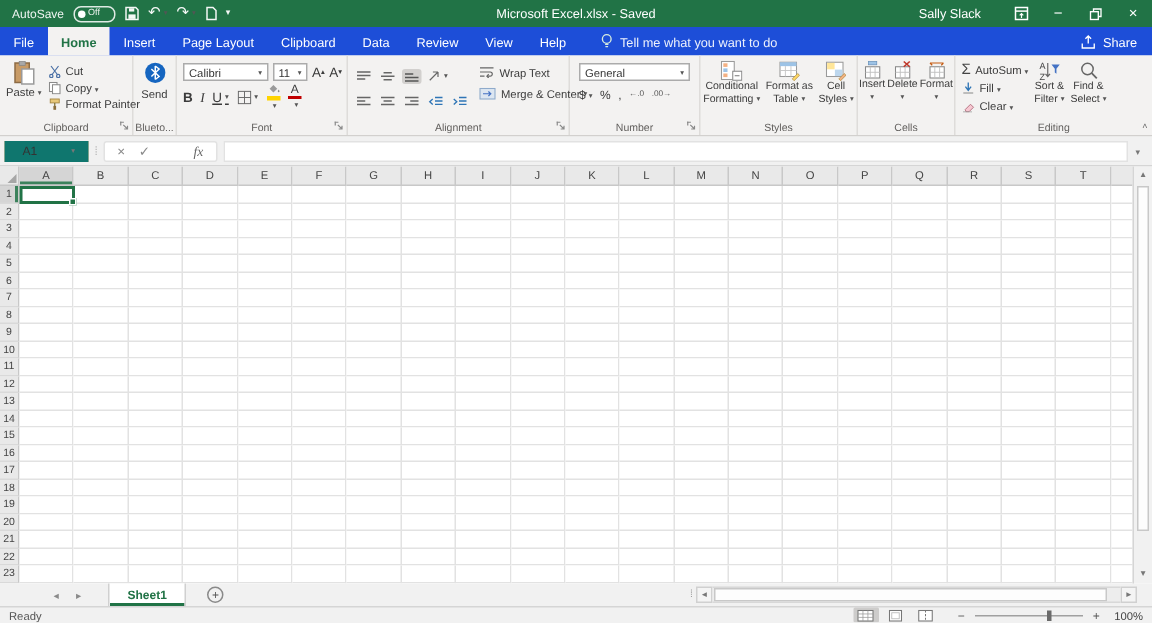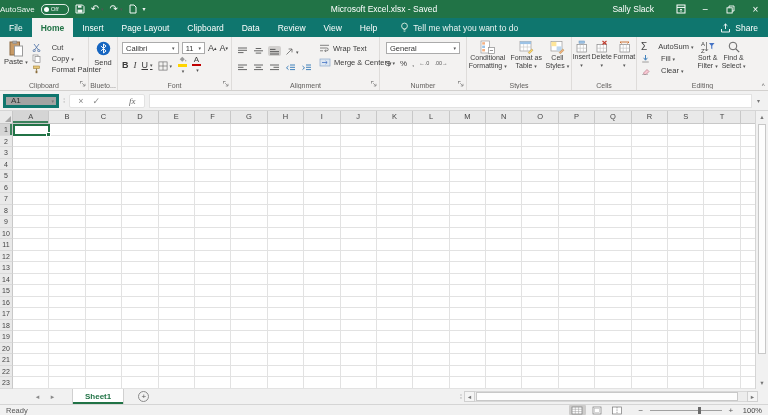--- a/index.html
+++ b/index.html
@@ -1,45 +1,45 @@
 <!DOCTYPE html>
 <html><head>
 <meta charset="utf-8">
 <style>
   html,body{margin:0;padding:0;background:#e8e8e8;}
   .app{width:768px;height:415px;position:relative;font-family:"Liberation Sans",sans-serif;background:#fff;overflow:hidden;-webkit-font-smoothing:antialiased;}
   svg{display:block}
   
   .titlebar{height:18px;background:#217346;display:flex;align-items:center;color:#fff;position:relative;}
-  .qat{display:flex;align-items:center;gap:6px;font-size:8px;z-index:2;text-align:center;}
+  .qat{display:flex;align-items:center;gap:6px;padding-left:8px;font-size:8px;z-index:2;text-align:center;}
   .t-label{opacity:.92}
   .toggle{width:22px;height:9px;border:1px solid rgba(255,255,255,.85);border-radius:5px;display:flex;align-items:center;gap:2px;padding:0 2px;box-sizing:content-box;}
   .knob{width:5px;height:5px;border-radius:50%;background:#fff;}
   .t-state{font-size:6px;opacity:.92}
   .qbtn{font-size:10px;line-height:10px;opacity:.95;cursor:default}
   .qbtn.small{font-size:6px}
   .title{position:absolute;left:0;right:0;text-align:center;font-size:8.5px;color:#fff;pointer-events:none;}
   .winctl{margin-left:auto;display:flex;align-items:center;z-index:2;}
   .username{font-size:8.5px;margin-right:14px;}
   .wbtn{width:25px;display:flex;justify-content:center;align-items:center;font-size:10px;height:18px;}
   
-  .tabsrow{height:19px;background:#0f766e;display:flex;align-items:stretch;color:#fff;}
+  .tabsrow{height:19px;background:#1d4ed8;display:flex;align-items:stretch;color:#fff;}
   .rtabs{display:flex;}
   .rtab{padding:0 9px;font-size:8.5px;display:flex;align-items:center;}
   .rtab.active{background:#f3f2f1;color:#217346;font-weight:bold;}
   .tellme{display:flex;align-items:center;gap:4px;font-size:8.5px;color:rgba(255,255,255,.92);margin-left:14px;}
   .share{margin-left:auto;display:flex;align-items:center;gap:4px;font-size:8.5px;padding-right:10px;}
   
   .ribbon{height:54px;background:#f3f2f1;border-bottom:1px solid #d2d0ce;box-sizing:border-box;display:flex;color:#3b3b3b;}
   .rg{position:relative;border-right:1px solid #dedcda;box-sizing:border-box;padding-top:2px;flex:none;}
   .glabel{position:absolute;bottom:1px;left:0;right:0;text-align:center;font-size:7px;color:#605e5c;white-space:nowrap;overflow:hidden;}
   .launcher{position:absolute;bottom:3px;right:2px;}
   .dd::after{content:"▾";font-size:5px;color:#555;margin-left:2px;vertical-align:middle;}
   .bigbtn{display:flex;flex-direction:column;align-items:center;font-size:7.5px;color:#3b3b3b;line-height:9px;}
-  .sbtn{display:flex;align-items:center;gap:11px;height:11px;font-size:7.5px;white-space:nowrap;}
+  .sbtn{display:flex;align-items:center;gap:3px;height:11px;font-size:7.5px;white-space:nowrap;}
   
   .g-clip{width:89px;display:flex;gap:4px;padding-left:4px;}
   .g-clip .bigbtn{width:24px;padding-top:1px;}
   
   .g-bt{width:29px;display:flex;justify-content:center;}
   
   .g-font{width:114px;}
   .frow{display:flex;align-items:center;gap:3px;padding:1px 3px 0 4px;height:16px;}
   .combo{background:#fff;border:1px solid #ababab;height:12px;font-size:7.5px;display:flex;align-items:center;padding:0 3px;color:#333;box-sizing:border-box;}
   .combo::after{content:"▾";font-size:5px;margin-left:auto;color:#555;padding-left:3px;}
@@ -69,21 +69,21 @@
   .g-cells{width:65px;display:flex;justify-content:space-around;padding-top:3px;}
   .cellbtn{display:flex;flex-direction:column;align-items:center;font-size:7px;line-height:8px;color:#3b3b3b;}
   .cellbtn .dd2{font-size:5px;color:#555;}
   
   .g-edit{width:131px;display:flex;gap:4px;padding-left:4px;border-right:none;}
   .editleft{display:flex;flex-direction:column;gap:1px;padding-top:2px;}
   .sigma{font-size:10px;line-height:9px;color:#444;}
   .collapse{position:absolute;right:3px;bottom:2px;font-size:6px;color:#666;}
   
   .fbar{height:20px;background:#f1f1f1;display:flex;align-items:center;border-bottom:1px solid #d5d5d5;box-sizing:border-box;padding:0 3px;}
-  .namebox{width:56px;height:14px;background:#a3a3a3;border:3px solid #0f766e;font-size:8px;display:flex;align-items:center;padding:0 2px 0 5px;box-sizing:border-box;color:#333;}
+  .namebox{width:56px;height:14px;background:#fdba74;border:7px solid #0f766e;font-size:8px;display:flex;align-items:center;padding:0 2px 0 5px;box-sizing:border-box;color:#333;}
   .namebox::after{content:"▾";font-size:5px;margin-left:auto;color:#777;}
   .fsep{color:#b5b5b5;font-size:8px;margin:0 4px;}
   .fbtns{background:#fff;border:1px solid #e2e2e2;border-radius:2px;height:14px;display:flex;align-items:center;gap:9px;padding:0 8px;color:#8a8a8a;font-size:9px;box-sizing:border-box;}
   .fx{font-family:"Liberation Serif",serif;font-style:italic;color:#666;margin-left:20px;}
   .finput{flex:1;height:14px;background:#fff;border:1px solid #e2e2e2;margin-left:4px;box-sizing:border-box;}
   .fexpand{width:13px;text-align:center;color:#777;font-size:6px;}
   
   .chrow{height:13px;display:flex;background:#e9e9e9;width:755px;}
   .corner{width:13px;height:13px;flex:none;border-right:1px solid #c8c8c8;border-bottom:1px solid #c8c8c8;box-sizing:border-box;position:relative;background:#e9e9e9;}
   .corner i{position:absolute;right:1px;bottom:1px;width:0;height:0;border-left:6px solid transparent;border-bottom:6px solid #a6a6a6;}

